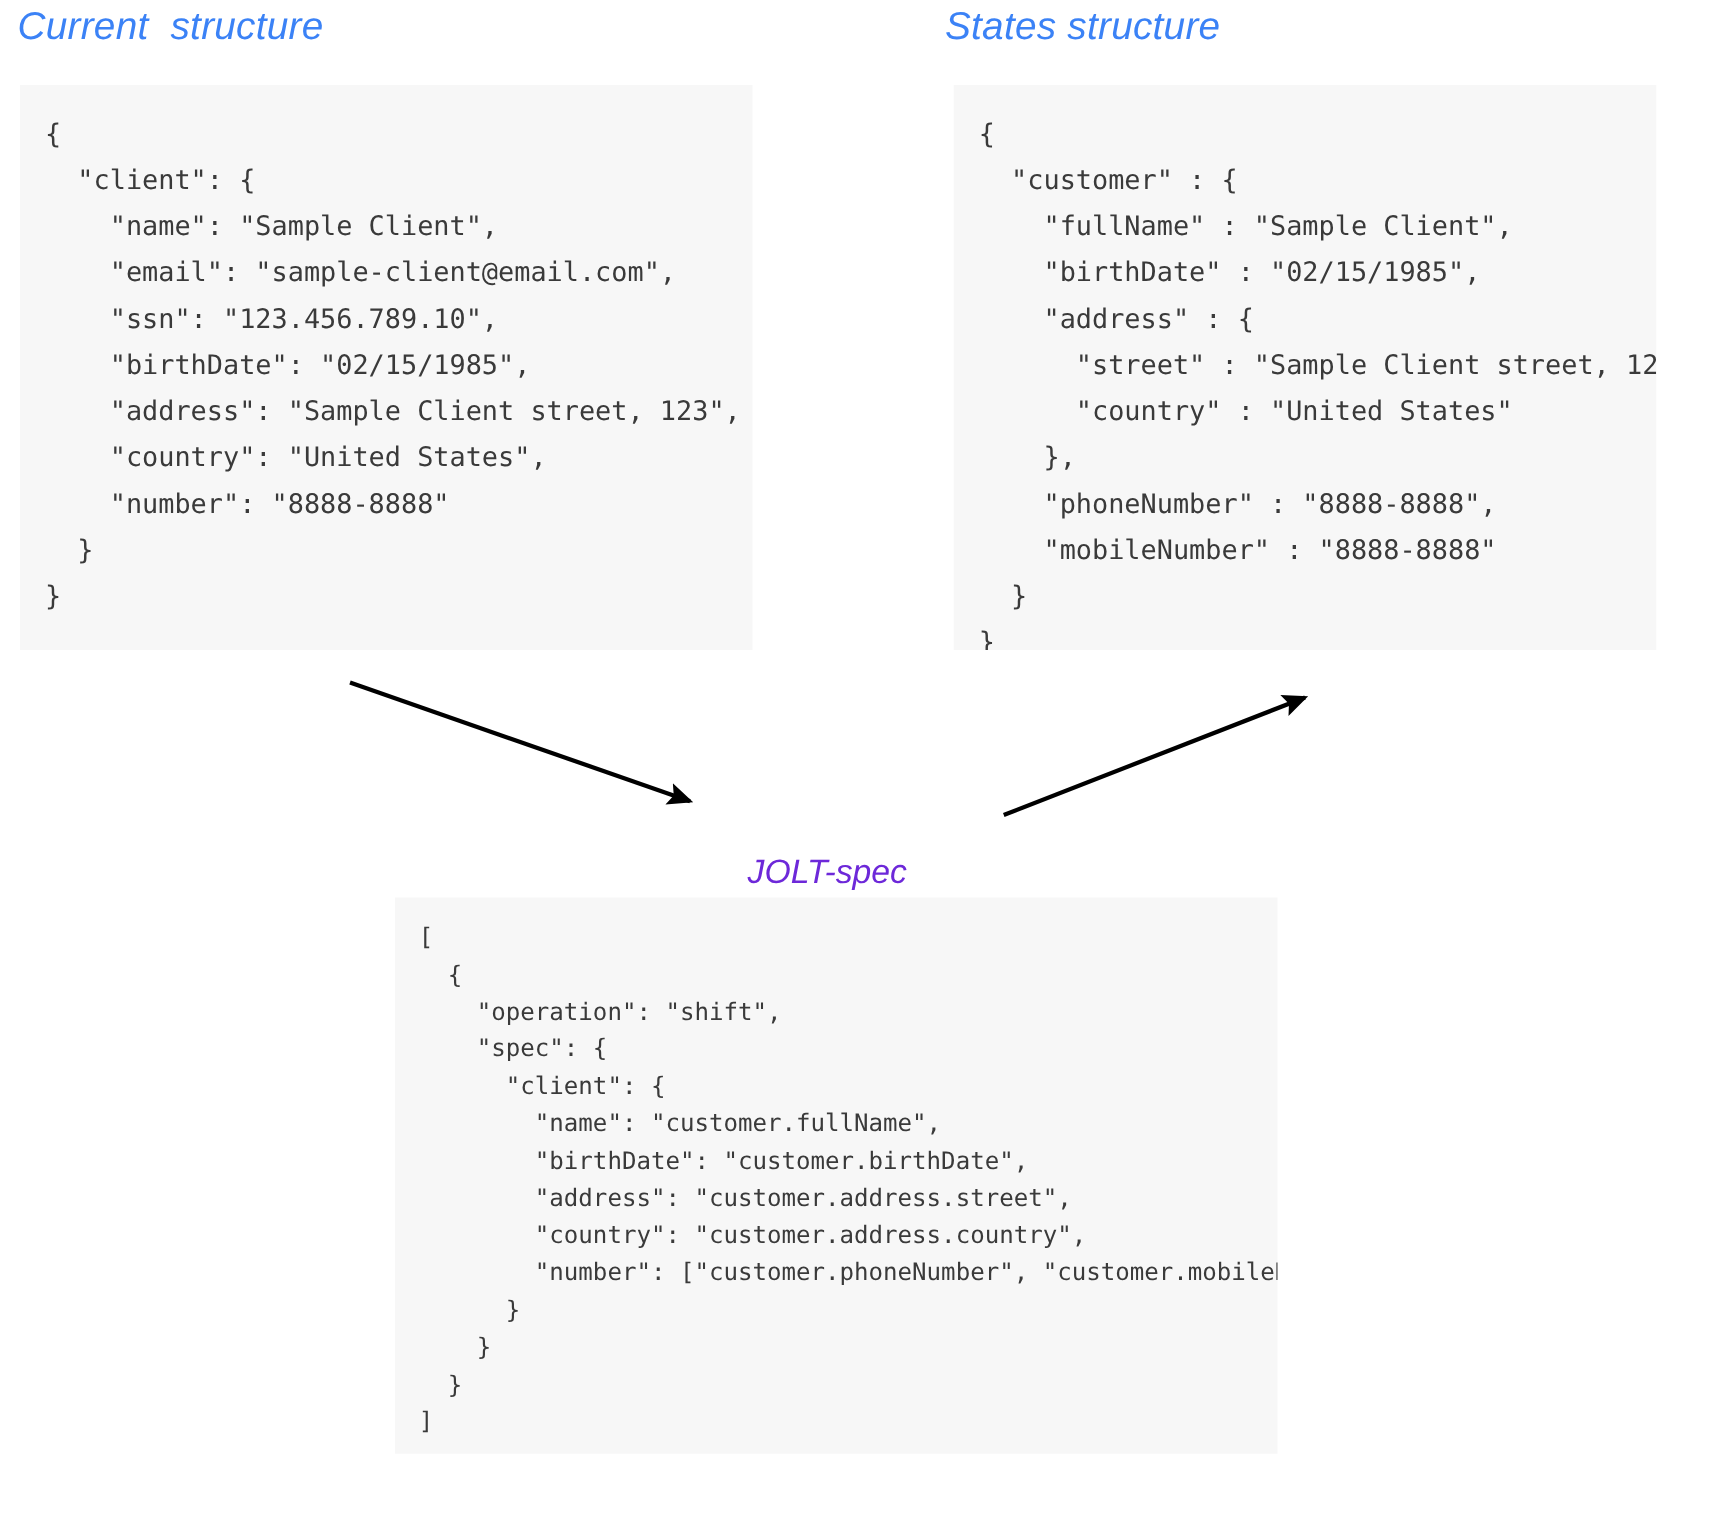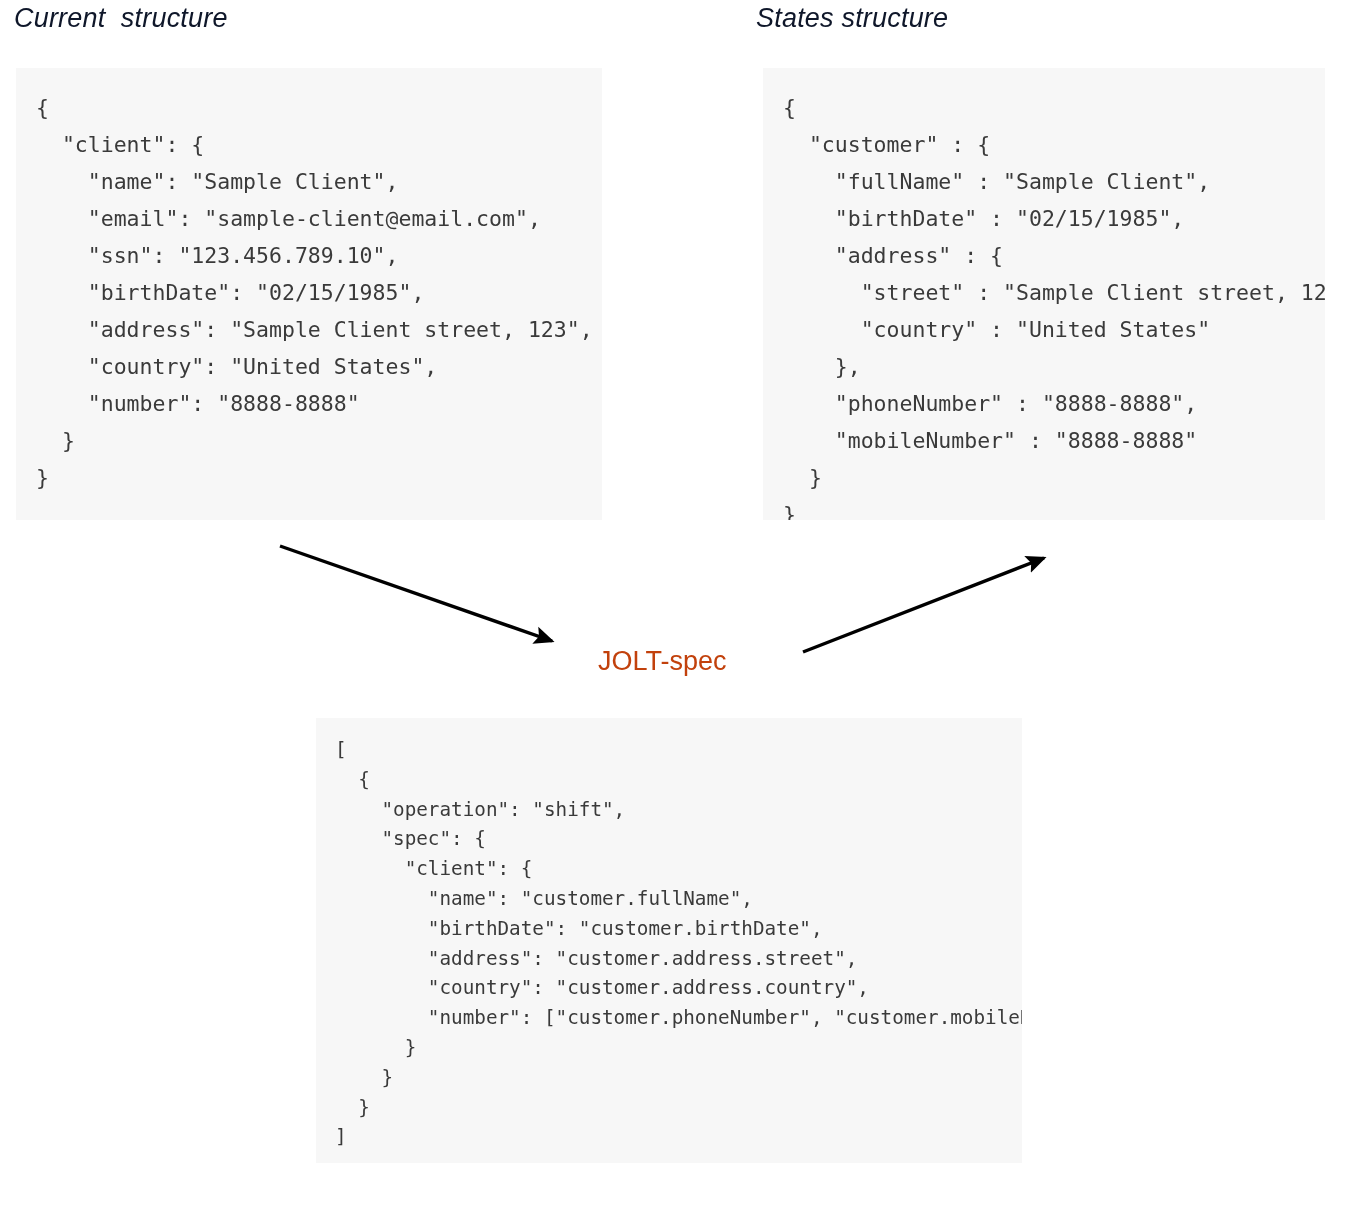--- a/index.html
+++ b/index.html
@@ -14,23 +14,23 @@
     position: relative;
     overflow: hidden;
     font-family: "Liberation Sans", sans-serif;
     color: #2e2e2e;
   }
 
   .panel-title {
     position: absolute;
     font-family: "Liberation Sans", sans-serif;
     font-style: italic;
-    font-size: 27px;
+    font-size: 31px;
     font-weight: 400;
-    color: #0f172a;
+    color: #3b82f6;
     white-space: pre;
     letter-spacing: 0.2px;
   }
 
   #title-current  { left: 14px;  top: 3px; }
   #title-desired  { left: 756px; top: 3px; }
 
   .code-panel {
     position: absolute;
     background: #f7f7f7;
@@ -97,24 +97,25 @@
     top: 0;
     width: 1372px;
     height: 1224px;
     pointer-events: none;
   }
 
   
   #label-jolt-spec {
     position: absolute;
     left: 598px;
-    top: 646px;
+    top: 682px;
     font-family: "Liberation Sans", sans-serif;
+    font-style: italic;
     font-size: 27px;
-    color: #c2410c;
+    color: #6d28d9;
     white-space: pre;
   }
 </style>
 </head>
 <body>
 
 <div id="title-current" class="panel-title">Current  structure</div>
 
 <div id="title-desired" class="panel-title">States structure</div>
 

